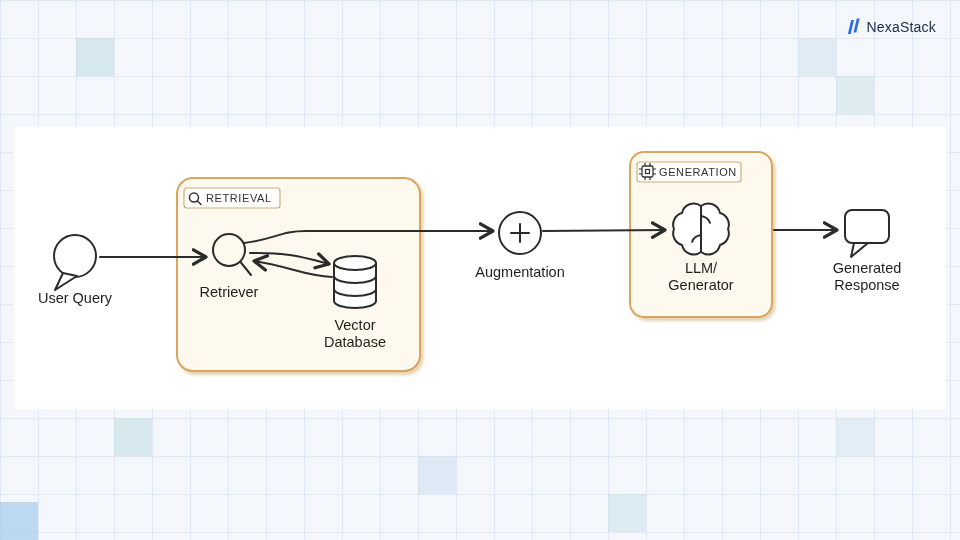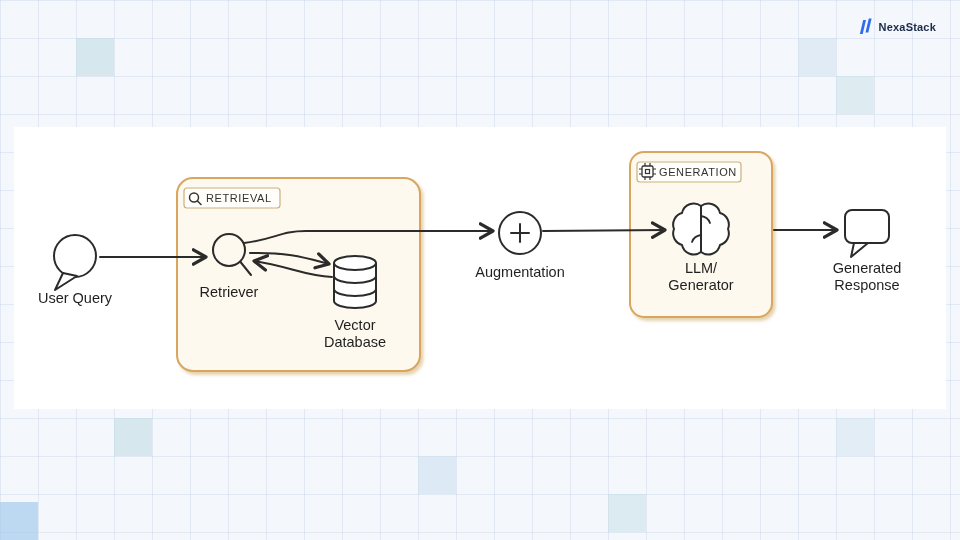--- a/index.html
+++ b/index.html
@@ -22,21 +22,21 @@
   .sq7 { left: 836px; top: 418px; background: rgba(203,223,240,0.45); }
   .sq8 { left: 0px;   top: 502px; background: rgba(160,200,235,0.65); }
   .white-band {
     position: absolute; left: 14px; right: 14px; top: 127px; height: 282px;
     background: #ffffff;
   }
   .brand {
     position: absolute; top: 18px; right: 24px;
     display: flex; align-items: center; gap: 6px;
   }
-  .brand-text { font-size: 11px; font-weight: 700; color: #1b2a4a; letter-spacing: 0.2px; }
+  .brand-text { font-size: 14px; font-weight: 400; color: #1b2a4a; letter-spacing: 0.2px; }
   .diagram-svg { position: absolute; left: 0; top: 0; }
   svg text {
     font-family: "Liberation Sans", sans-serif;
     fill: #1f1f1f;
   }
   .node-label { font-size: 14.5px; }
   .badge-label { font-size: 11px; letter-spacing: 0.6px; fill: #333333; }
 </style>
 </head>
 <body>

